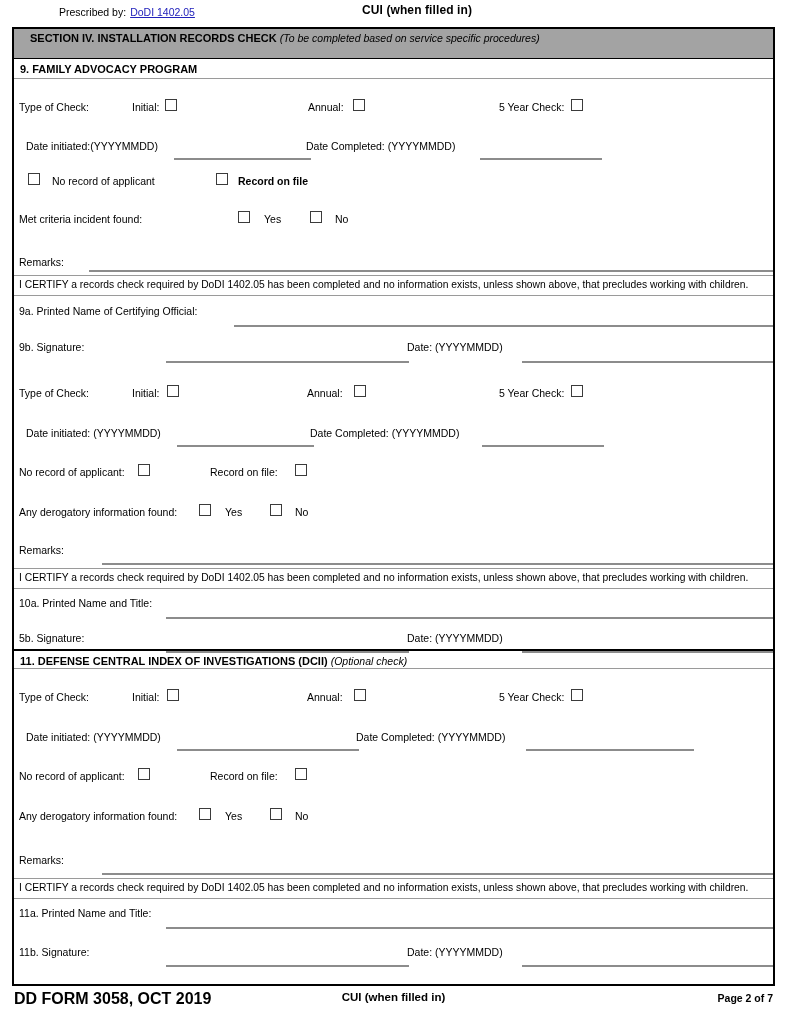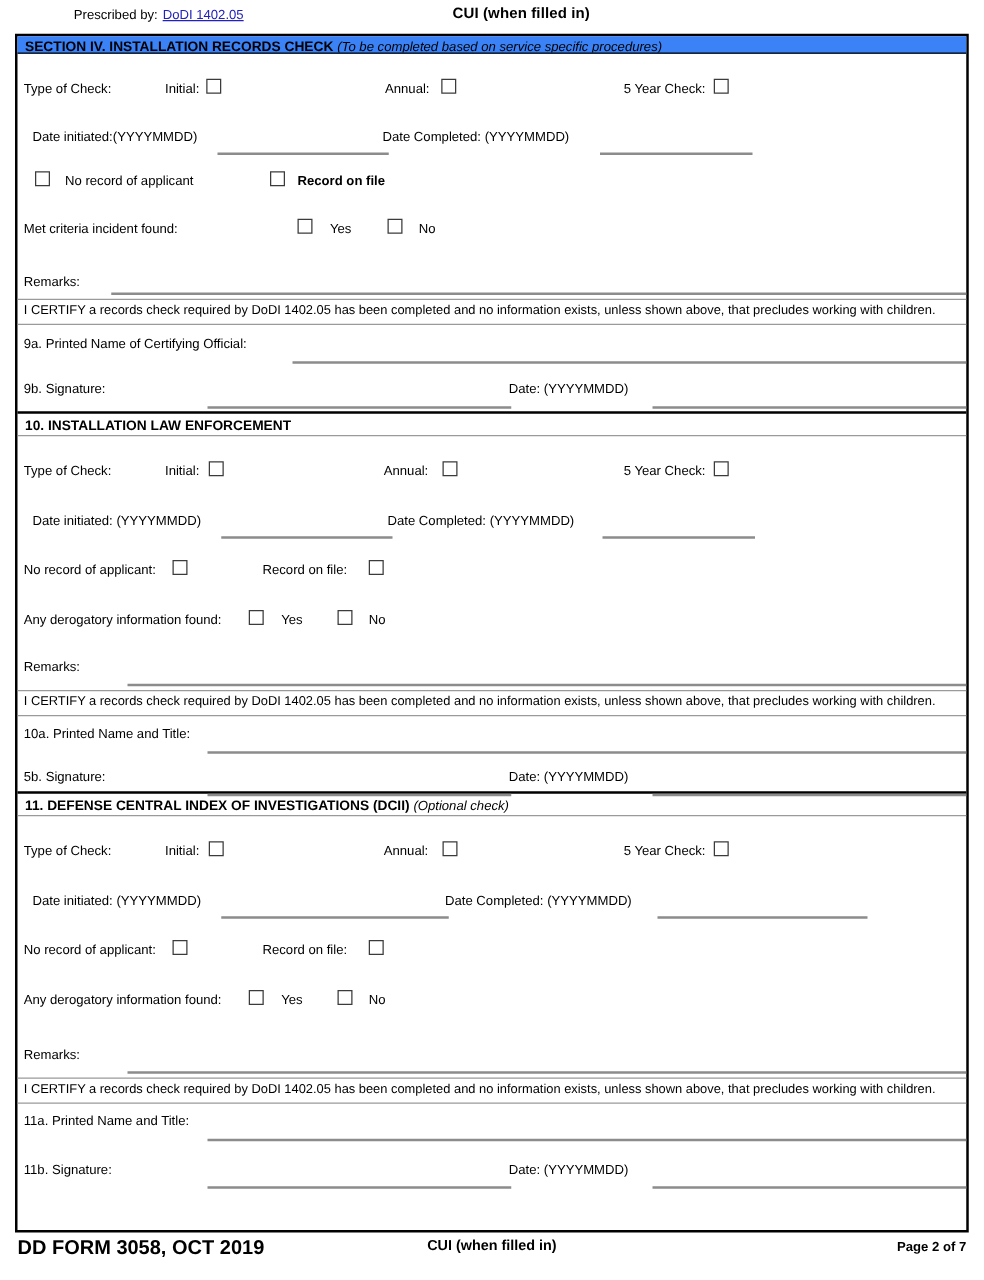--- a/index.html
+++ b/index.html
@@ -49,25 +49,25 @@
     position: absolute;
     left: 12px; top: 27px;
     width: 763px;
     height: 959px;
     border: 2px solid #000;
     background: #fff;
   }
 
   
   .section-bar {
-    background: #3b82f6;
+    background: #a3a3a3;
     border-bottom: 1px solid #000;
-    height: 14px;
+    height: 30px;
     line-height: 19px;
-    padding-left: 6px;
+    padding-left: 16px;
     font-size: 11px;
     font-weight: bold;
     white-space: nowrap;
     overflow: hidden;
   }
   .section-bar .note {
     font-weight: normal;
     font-style: italic;
     font-size: 10.5px;
   }
@@ -155,20 +155,23 @@
   <div class="cui-top">CUI (when filled in)</div>
 </div>
 
 <div class="form-box">
 
   <div class="section-bar">
     <span>SECTION IV. INSTALLATION RECORDS CHECK</span>
     <span class="note">(To be completed based on service specific procedures)</span>
   </div>
 
+  <div class="block-header">
+    <span>9.  FAMILY ADVOCACY PROGRAM</span>
+  </div>
   <div class="block-body" style="height:286px;">
 
     <div class="t" style="left:5px; top:22px;">Type of Check:</div>
     <div class="t" style="left:118px; top:22px;">Initial:</div>
     <div class="cb" style="left:151px; top:20px;"></div>
     <div class="t" style="left:294px; top:22px;">Annual:</div>
     <div class="cb" style="left:339px; top:20px;"></div>
     <div class="t" style="left:485px; top:22px;">5 Year Check:</div>
     <div class="cb" style="left:557px; top:20px;"></div>
 
@@ -198,23 +201,20 @@
 
     <div class="t" style="left:5px; top:226px;">9a.  Printed Name of Certifying Official:</div>
     <div class="rule" style="left:220px; top:246px; right:0;"></div>
 
     <div class="t" style="left:5px; top:262px;">9b.  Signature:</div>
     <div class="rule" style="left:152px; top:282px; width:243px;"></div>
     <div class="t" style="left:393px; top:262px;"><span>Date:</span> <span class="ital">(YYYYMMDD)</span></div>
     <div class="rule" style="left:508px; top:282px; right:0;"></div>
   </div>
 
-  <div class="block-header block-sep-top">
-    <span>10.  INSTALLATION LAW ENFORCEMENT</span>
-  </div>
   <div class="block-body" style="height:284px;">
 
     <div class="t" style="left:5px; top:22px;">Type of Check:</div>
     <div class="t" style="left:118px; top:22px;">Initial:</div>
     <div class="cb" style="left:153px; top:20px;"></div>
     <div class="t" style="left:293px; top:22px;">Annual:</div>
     <div class="cb" style="left:340px; top:20px;"></div>
     <div class="t" style="left:485px; top:22px;">5 Year Check:</div>
     <div class="cb" style="left:557px; top:20px;"></div>
 

